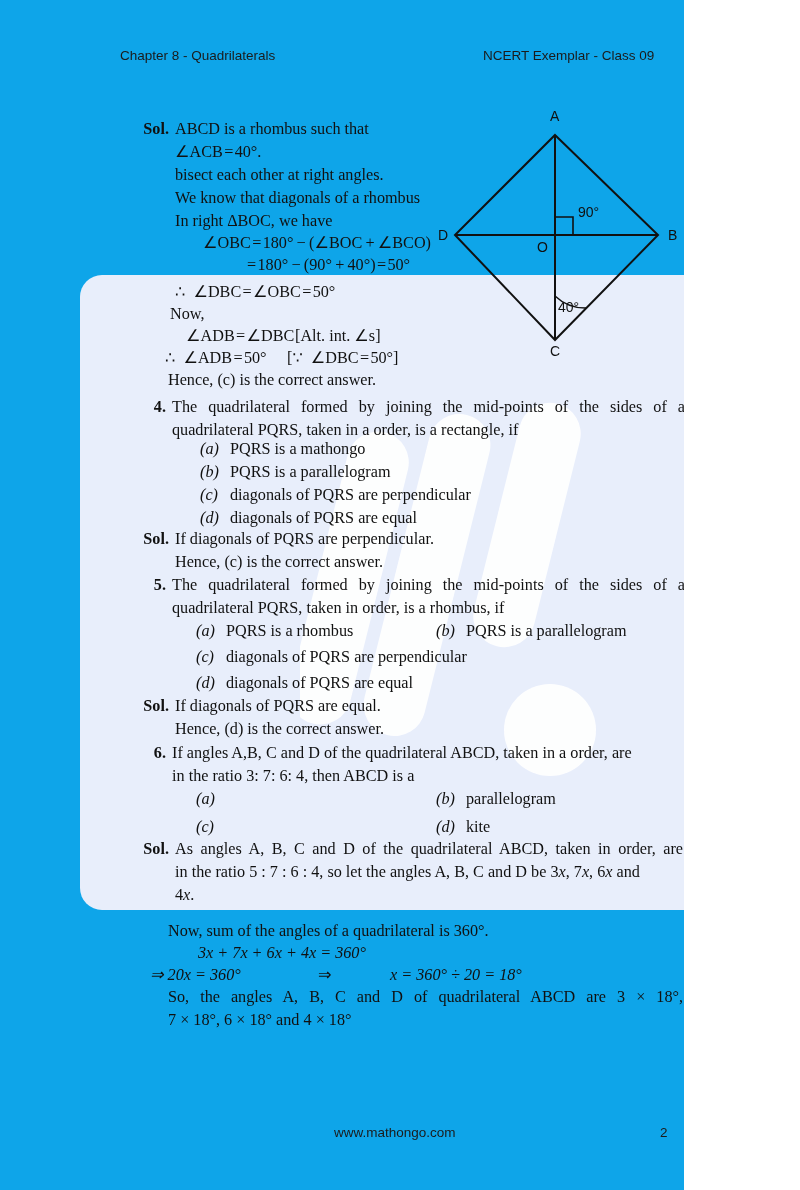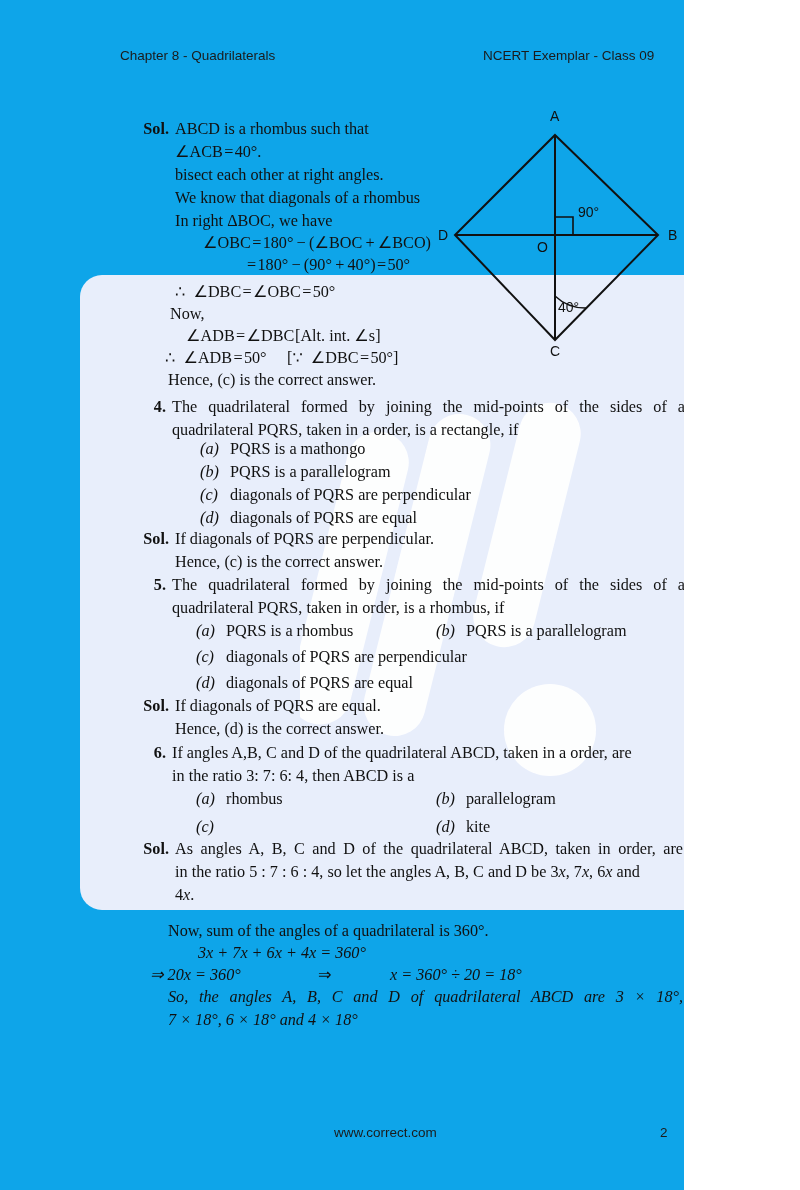--- a/index.html
+++ b/index.html
@@ -298,21 +298,20 @@
           <div>If angles A,B, C and D of the quadrilateral ABCD, taken in a order, are</div>
           <div>in the ratio 3: 7: 6: 4, then ABCD is a</div>
         </div>
       </div>
     </div>
 
     <div class="blk" style="left:196px; top:788px; width:490px;">
       <div class="two-col" style="margin-bottom:5px;">
         <div class="opt c1">
           <span class="ol"><i class="m">(a)</i></span>
-          <span class="ot">rhombus</span>
         </div>
         <div class="opt">
           <span class="ol"><i class="m">(b)</i></span>
           <span class="ot">parallelogram</span>
         </div>
       </div>
       <div class="two-col">
         <div class="opt c1">
           <span class="ol"><i class="m">(c)</i></span>
         </div>
@@ -333,25 +332,25 @@
         </div>
       </div>
     </div>
 
     <div class="blk" style="left:168px; top:920px;">Now, sum of the angles of a quadrilateral is 360°.</div>
     <div class="blk math" style="left:198px; top:942px;"><i class="m">3x + 7x + 6x + 4x = 360°</i></div>
     <div class="blk math" style="left:150px; top:964px;"><i class="m">⇒ 20x = 360°</i></div>
     <div class="blk math" style="left:318px; top:964px;">⇒</div>
     <div class="blk math" style="left:390px; top:964px;"><i class="m">x = 360° ÷ 20 = 18°</i></div>
 
-    <div class="blk" style="left:168px; top:986px; width:515px;font-style:italic;">
+    <div class="blk" style="left:168px; top:986px; width:515px;">
       <div class="justify" style="text-align-last:justify;">So, the angles A, B, C and D of quadrilateral ABCD are 3 × 18°,</div>
       <div>7 × 18°, 6 × 18° and 4 × 18°</div>
     </div>
 
   </div>
 
   <div class="footer">
-    <span class="site">www.correct.com</span>
+    <span class="site">www.mathongo.com</span>
     <span class="pageno">2</span>
   </div>
 
 </div>
 
 </body></html>

